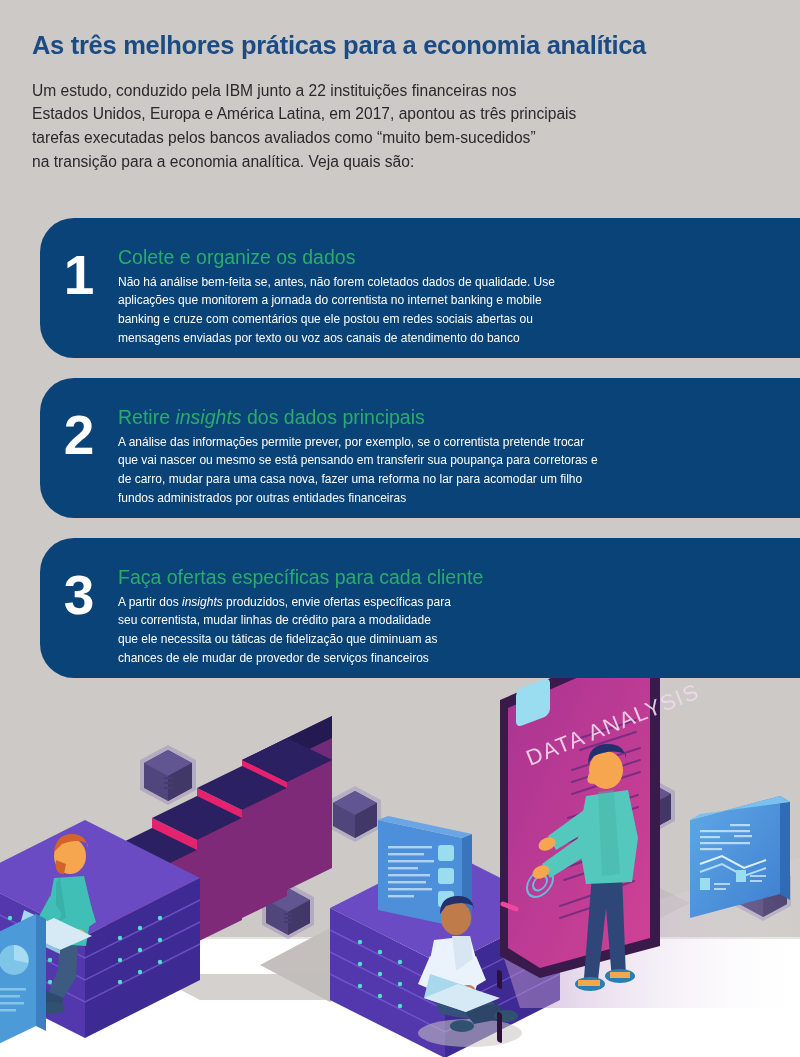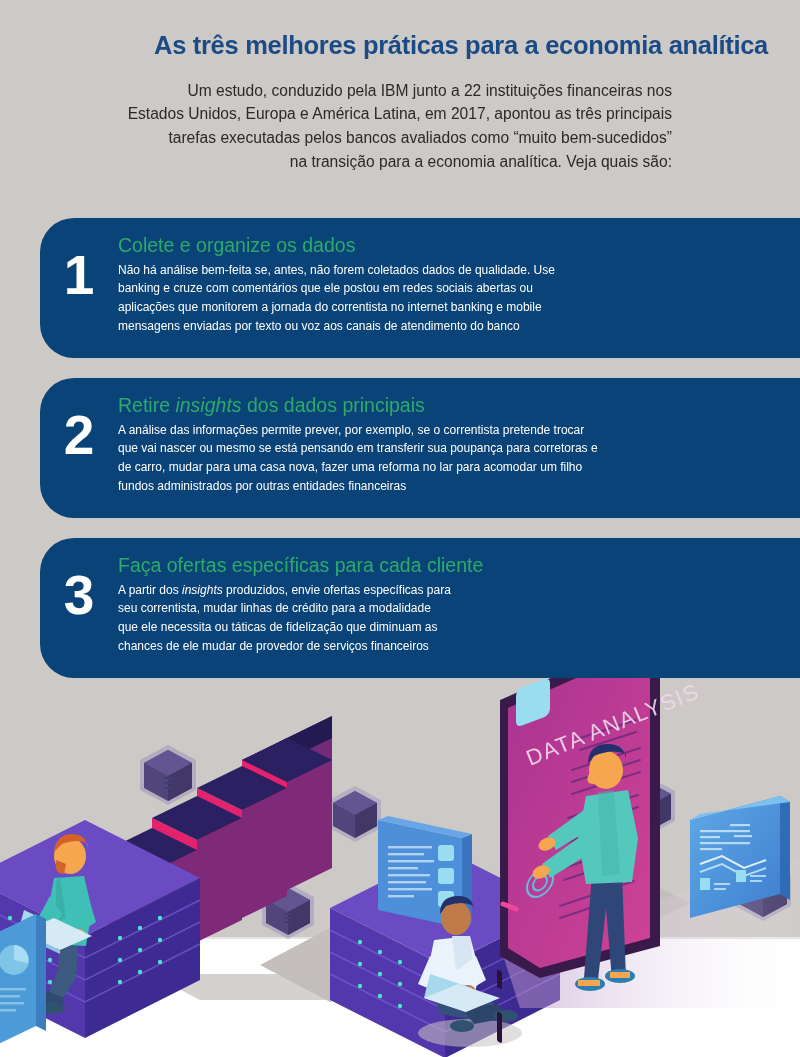--- a/index.html
+++ b/index.html
@@ -12,21 +12,21 @@
     position:relative;
   }
   #page{
     position:relative;
     width:800px; height:1057px;
     background:#cdc9c6;
     overflow:hidden;
   }
 
   
-  #header{ position:absolute; left:0; top:0; width:800px; padding:30px 32px 0 32px;text-align:right; }
+  #header{ position:absolute; left:0; top:0; width:800px; padding:30px 32px 0 32px; }
   #title{
     font-size:25.5px;
     font-weight:bold;
     color:#1b4b85;
     letter-spacing:-0.3px;
     line-height:1.2;
     white-space:nowrap;
   }
   #intro{
     margin-top:18px;
@@ -50,21 +50,21 @@
   .card-num{
     flex:0 0 78px;
     color:#ffffff;
     font-size:55px;
     font-weight:bold;
     line-height:1;
     text-align:center;
     padding-top:30px;
     font-family:"Liberation Sans", sans-serif;
   }
-  .card-body{ flex:1; padding:16px 56px 20px 0; }
+  .card-body{ flex:1; padding:28px 56px 20px 0; }
   .card-head{
     color:#2bab6b;
     font-size:19.5px;
     line-height:1.22;
     margin-bottom:3px;
     font-weight:normal;
   }
   .card-head em{ font-style:italic; }
   .card-text{
     color:#ffffff;
@@ -110,22 +110,22 @@
   </div>
 
   <div class="card" id="card1">
     <div class="card-num">1</div>
     <div class="card-body">
       <div class="card-head">
         <span>Colete e organize os dados</span><em></em><span></span>
       </div>
       <div class="card-text">
         <span class="ln">Não há análise bem-feita se, antes, não forem coletados dados de qualidade. Use</span>
+        <span class="ln">aplicações que monitorem a jornada do correntista no internet banking e mobile</span>
         <span class="ln">banking e cruze com comentários que ele postou em redes sociais abertas ou</span>
-        <span class="ln">aplicações que monitorem a jornada do correntista no internet banking e mobile</span>
         <span class="ln">mensagens enviadas por texto ou voz aos canais de atendimento do banco</span>
       </div>
     </div>
   </div>
 
   <div class="card" id="card2">
     <div class="card-num">2</div>
     <div class="card-body">
       <div class="card-head">
         <span>Retire </span><em>insights</em><span> dos dados principais</span>

